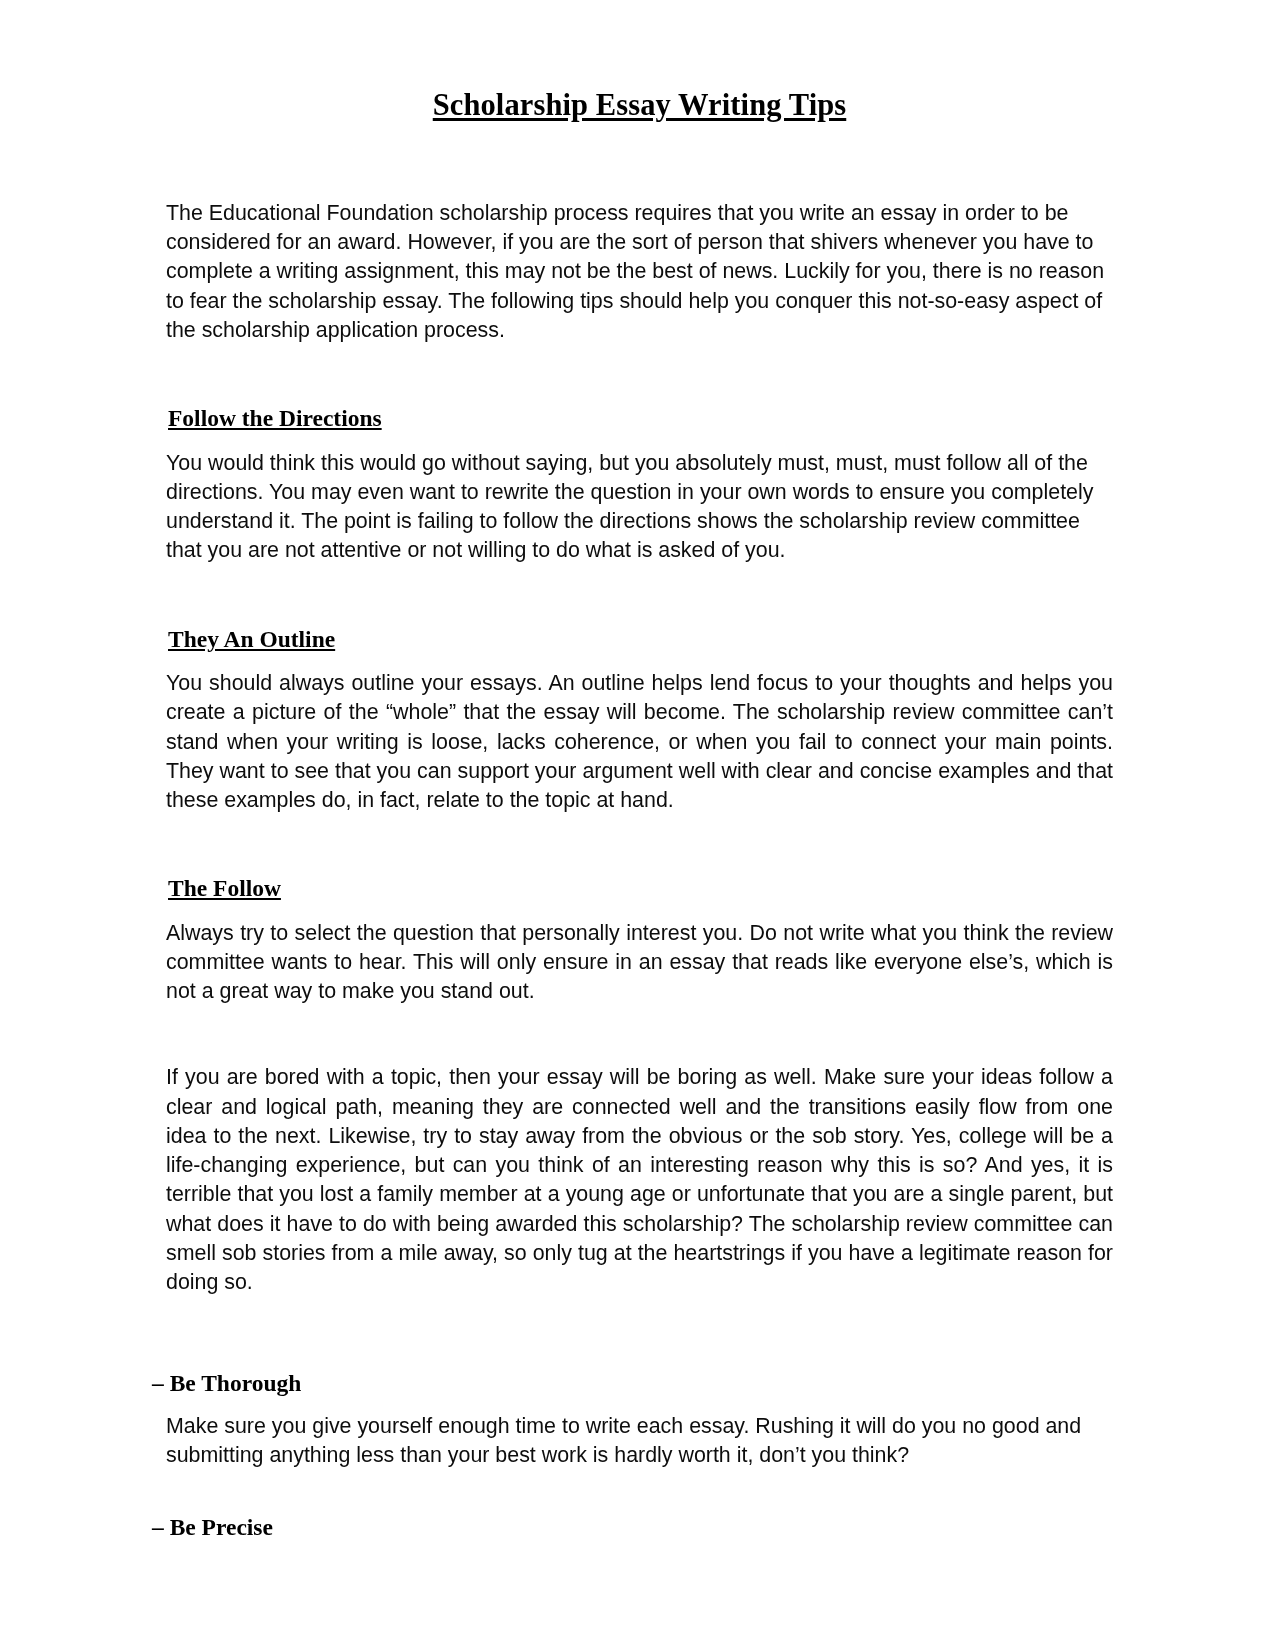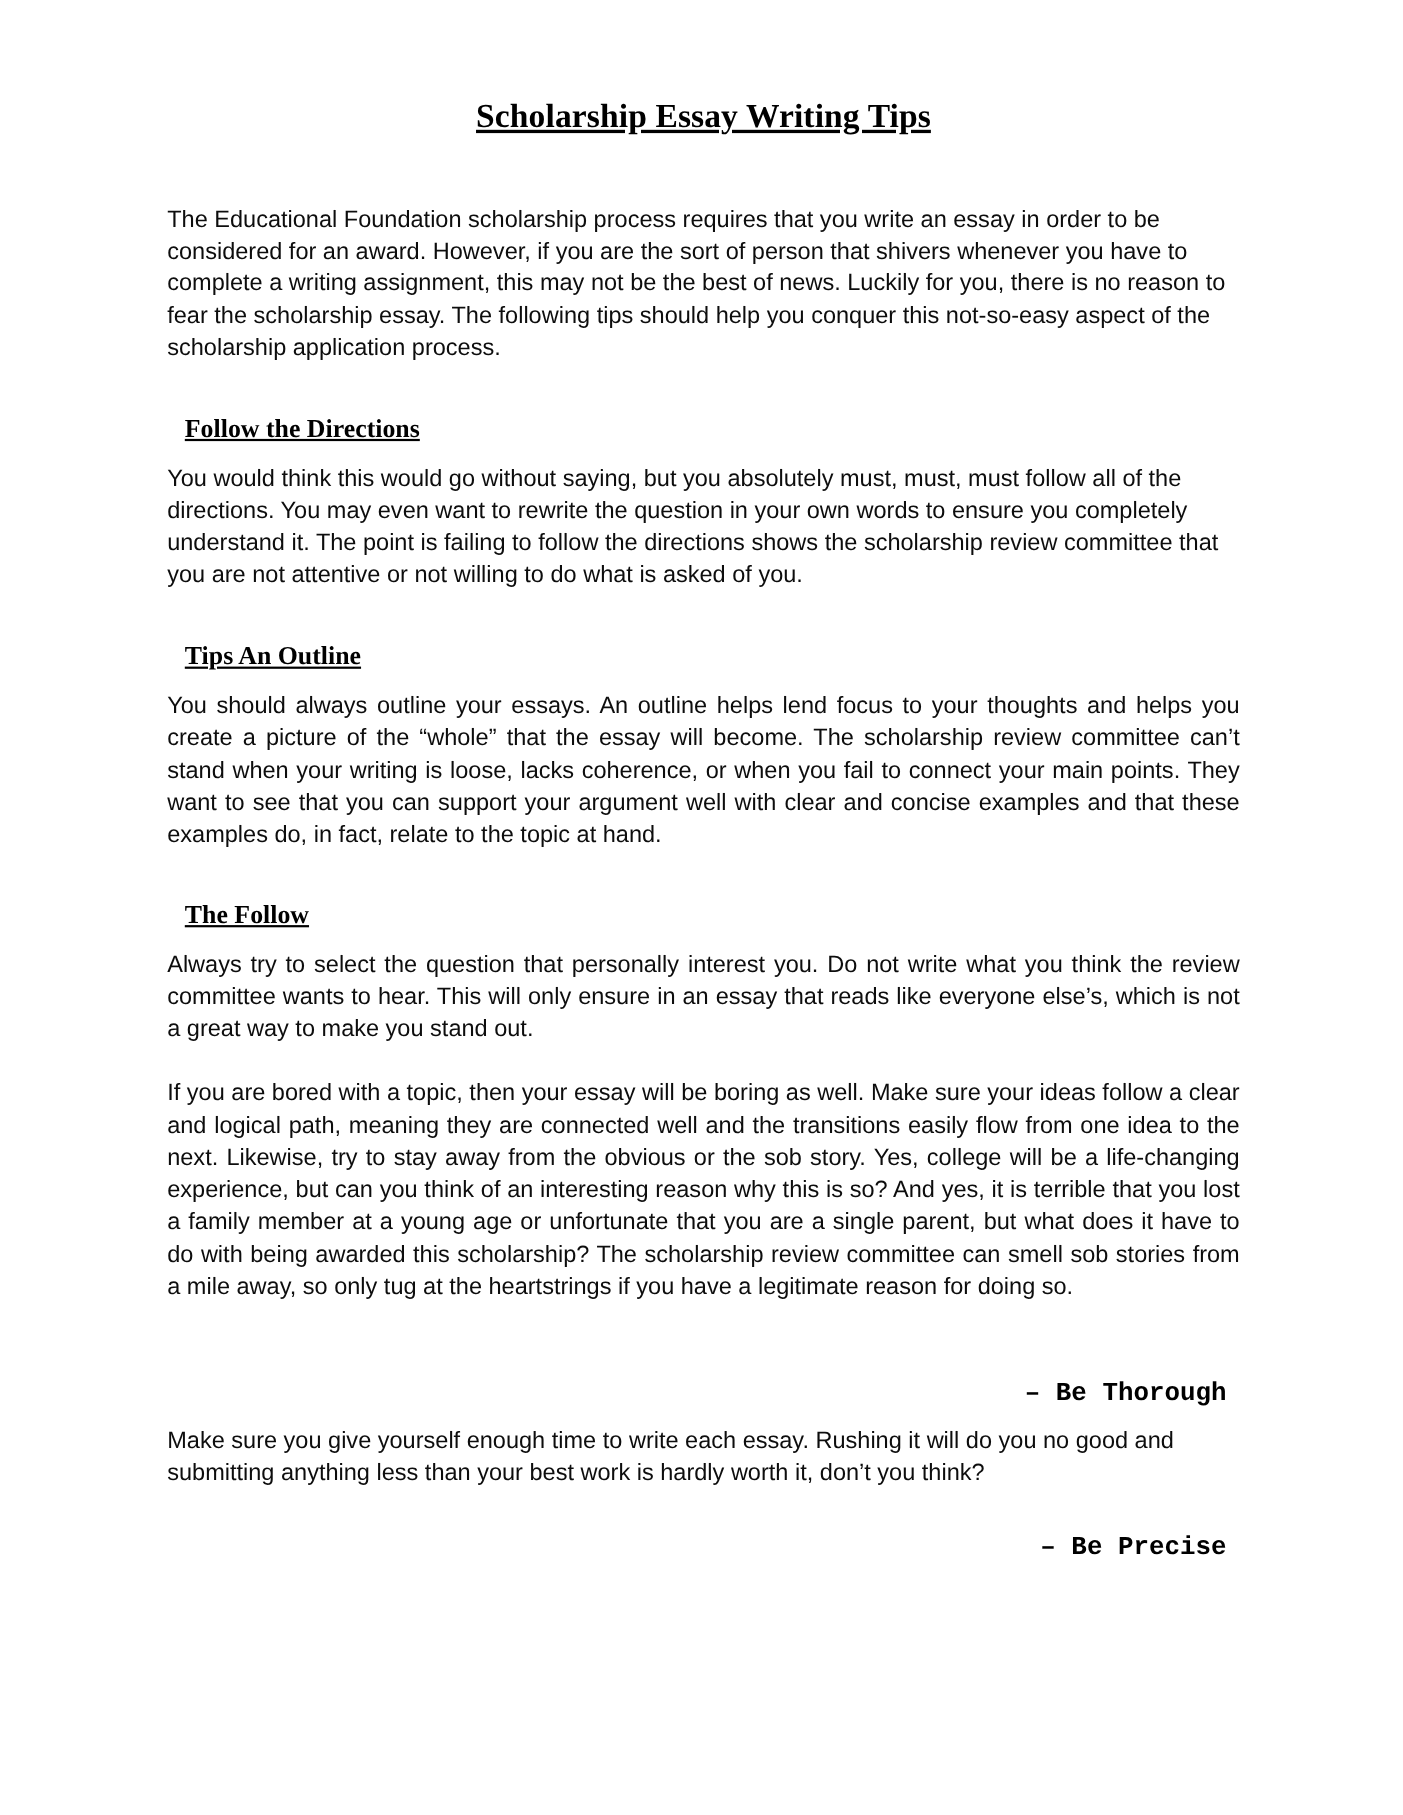--- a/index.html
+++ b/index.html
@@ -51,38 +51,37 @@
     padding: 0;
     display: block;
   }
   .section-heading .hd-text {
     text-decoration: underline;
     text-underline-offset: 2px;
   }
 
   
   .sub-heading {
-    font-family: Liberation Mono, monospace;
+    font-family: Liberation Serif, serif;
     font-weight: bold;
     font-size: 23.5px;
     line-height: 1.22;
     color: #000000;
-    margin: 12px;
+    margin: 0;
     padding: 0;
     display: block;
-    text-align: right;
   }
 
   
   .para {
     font-family: "Liberation Sans", "DejaVu Sans", sans-serif;
     font-size: 21.4px;
     line-height: 29.2px;
     color: #0d0d0d;
-    margin: 0;
+    margin: 14px;
     padding: 0;
     text-align: left;
     -webkit-font-smoothing: antialiased;
   }
   .para.justify {
     text-align: justify;
     text-justify: inter-word;
   }
 
   
@@ -106,21 +105,21 @@
     <div class="gap-blank-line"></div>
 
     <div class="block">
       <h2 class="section-heading"><span class="hd-text">Follow the Directions</span></h2>
       <p class="para">You would think this would go without saying, but you absolutely must, must, must follow all of the directions. You may even want to rewrite the question in your own words to ensure you completely understand it. The point is failing to follow the directions shows the scholarship review committee that you are not attentive or not willing to do what is asked of you.</p>
     </div>
 
     <div class="gap-blank-line"></div>
 
     <div class="block">
-      <h2 class="section-heading"><span class="hd-text">Tips An Outline</span></h2>
+      <h2 class="section-heading"><span class="hd-text">They An Outline</span></h2>
       <p class="para justify">You should always outline your essays. An outline helps lend focus to your thoughts and helps you create a picture of the “whole” that the essay will become. The scholarship review committee can’t stand when your writing is loose, lacks coherence, or when you fail to connect your main points. They want to see that you can support your argument well with clear and concise examples and that these examples do, in fact, relate to the topic at hand.</p>
     </div>
 
     <div class="gap-blank-line"></div>
 
     <div class="block">
       <h2 class="section-heading"><span class="hd-text">The Follow</span></h2>
       <p class="para justify">Always try to select the question that personally interest you. Do not write what you think the review committee wants to hear. This will only ensure in an essay that reads like everyone else’s, which is not a great way to make you stand out.</p>
       <div class="gap-blank-line"></div>
       <p class="para justify">If you are bored with a topic, then your essay will be boring as well. Make sure your ideas follow a clear and logical path, meaning they are connected well and the transitions easily flow from one idea to the next. Likewise, try to stay away from the obvious or the sob story. Yes, college will be a life-changing experience, but can you think of an interesting reason why this is so? And yes, it is terrible that you lost a family member at a young age or unfortunate that you are a single parent, but what does it have to do with being awarded this scholarship? The scholarship review committee can smell sob stories from a mile away, so only tug at the heartstrings if you have a legitimate reason for doing so.</p>

